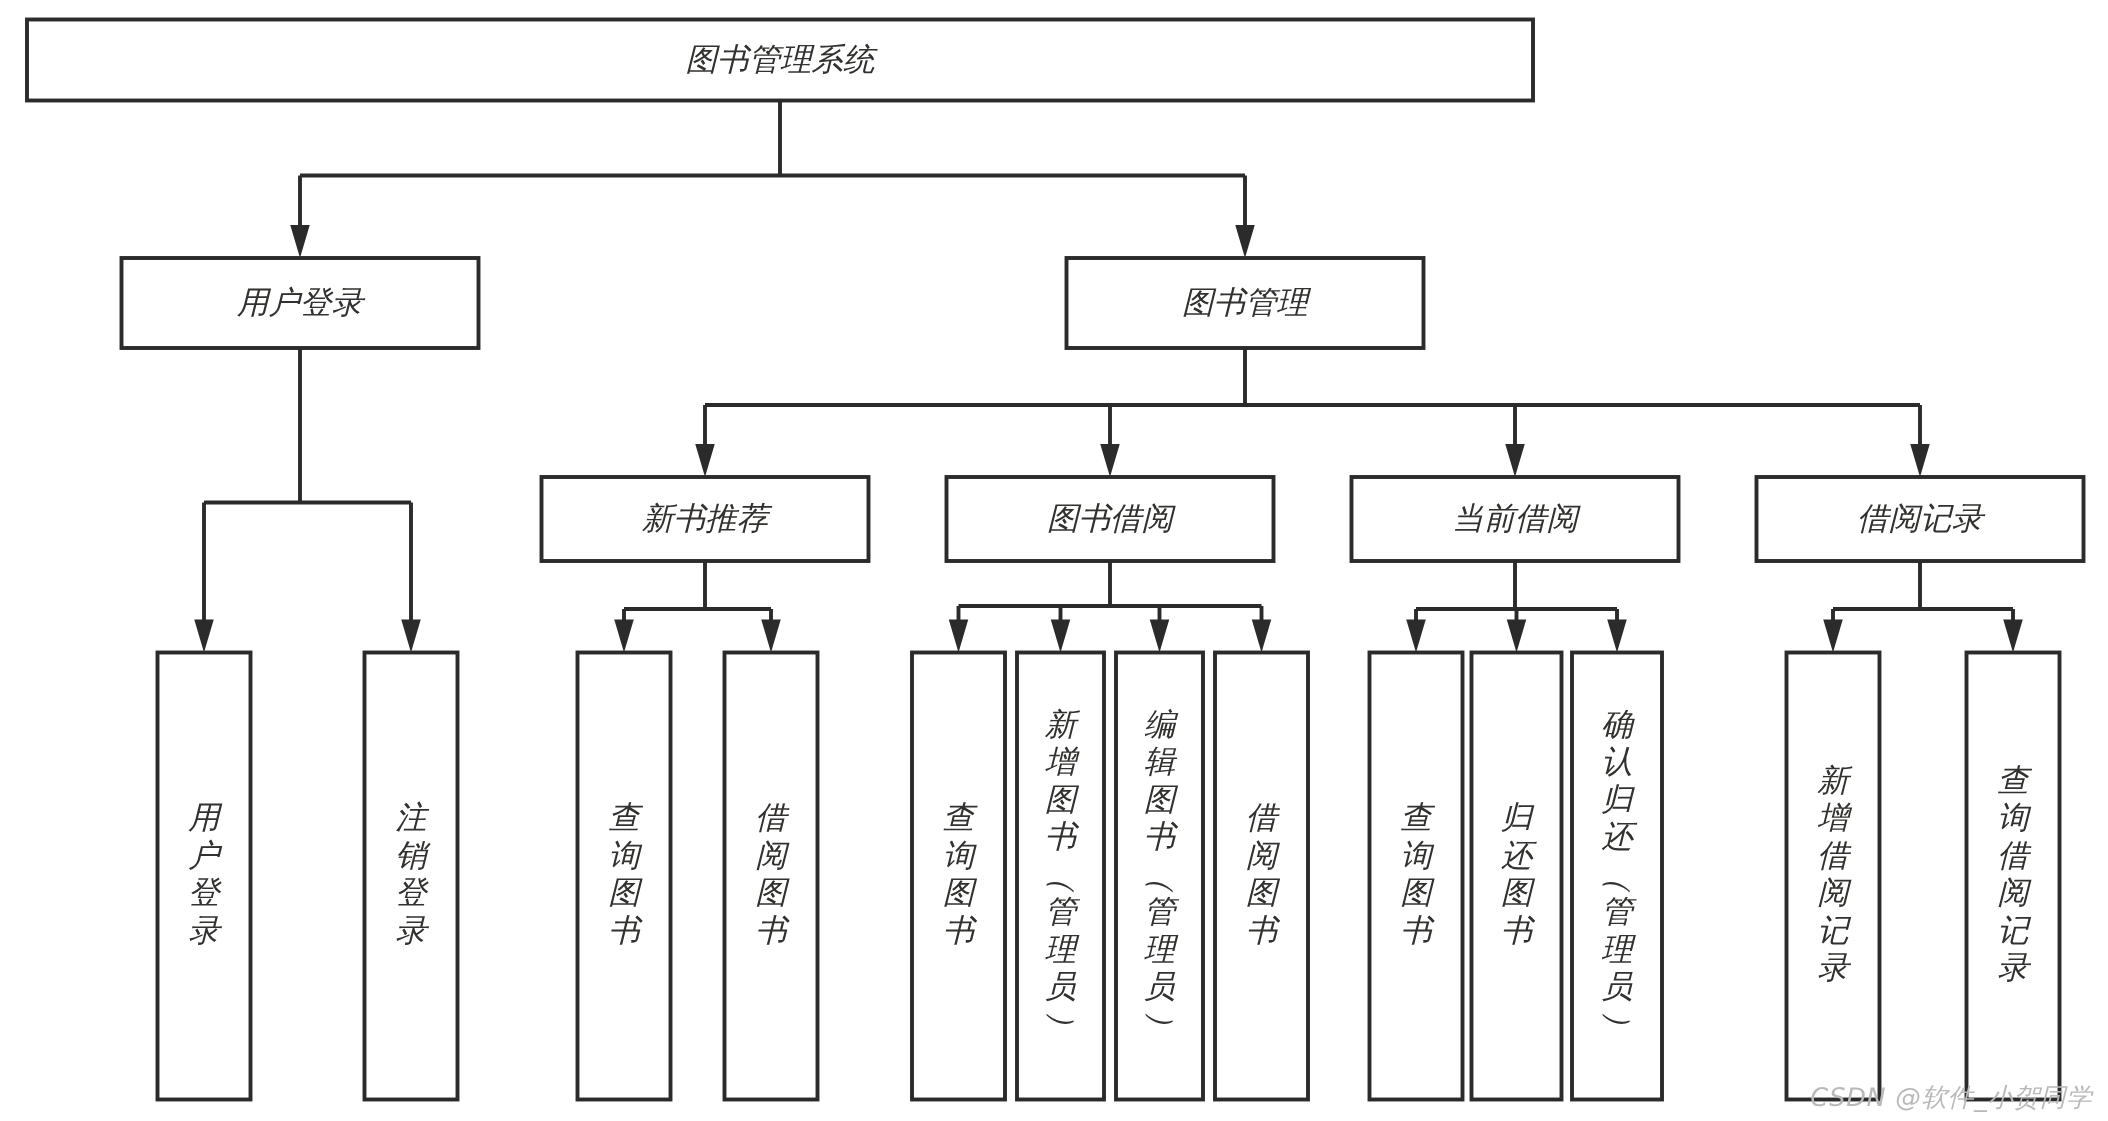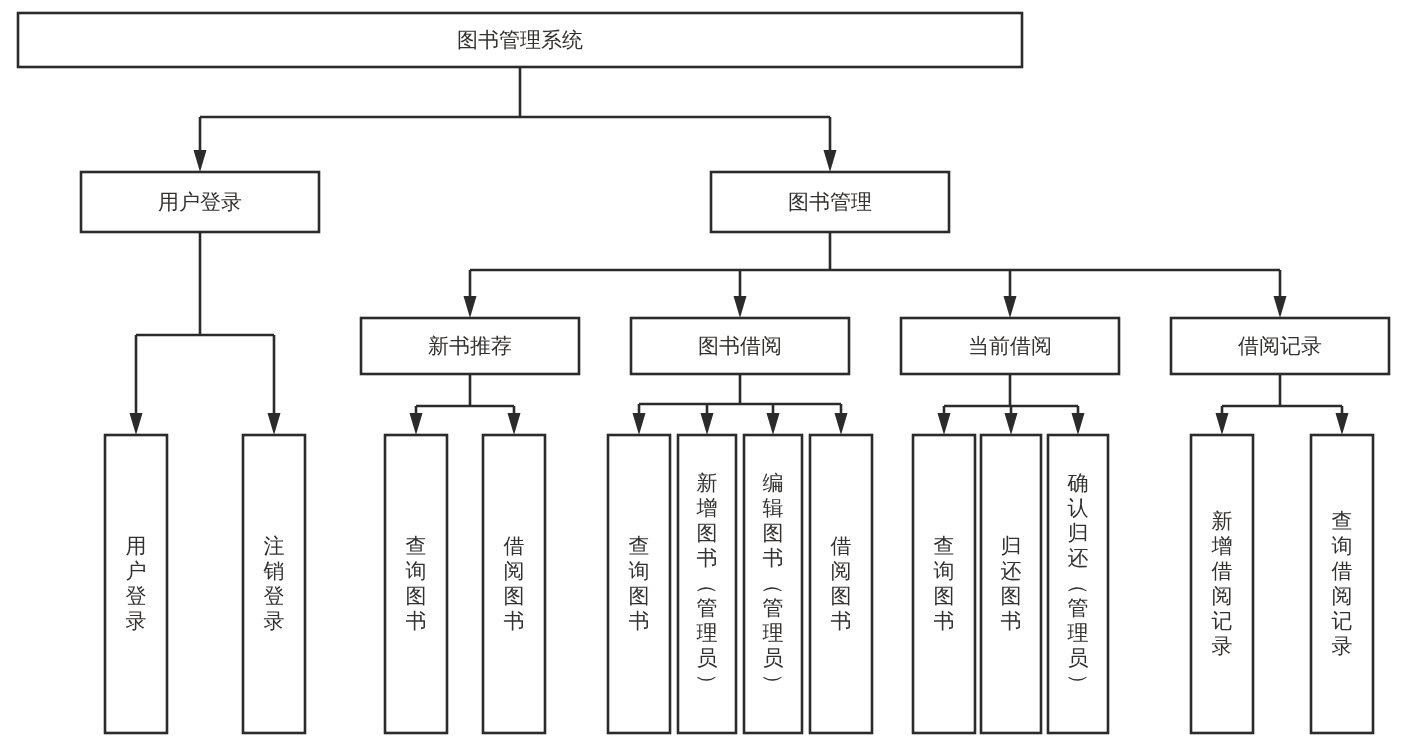--- a/index.html
+++ b/index.html
@@ -12,20 +12,21 @@
     width: 1405px;
     height: 747px;
     font-family: "DejaVu Sans", "Liberation Sans", sans-serif;
     overflow: hidden;
   }
   #diagram-root {
     position: relative;
     width: 1405px;
     height: 747px;
     background: #ffffff;
+    font-style: italic;
   }
   svg.diagram-canvas {
     position: absolute;
     left: 0;
     top: 0;
     width: 1405px;
     height: 747px;
     display: block;
   }
   .node-box {
@@ -286,14 +287,15 @@
           <text x="1342" y="521.5" class="node-label-v-char">查</text>
           <text x="1342" y="546.5" class="node-label-v-char">询</text>
           <text x="1342" y="571.5" class="node-label-v-char">借</text>
           <text x="1342" y="596.5" class="node-label-v-char">阅</text>
           <text x="1342" y="621.5" class="node-label-v-char">记</text>
           <text x="1342" y="646.5" class="node-label-v-char">录</text>
         </g>
       </g>
     </svg>
 
+  <div class="watermark-text">CSDN @软件_小贺同学</div>
 
 </div>
 
 </body></html>

